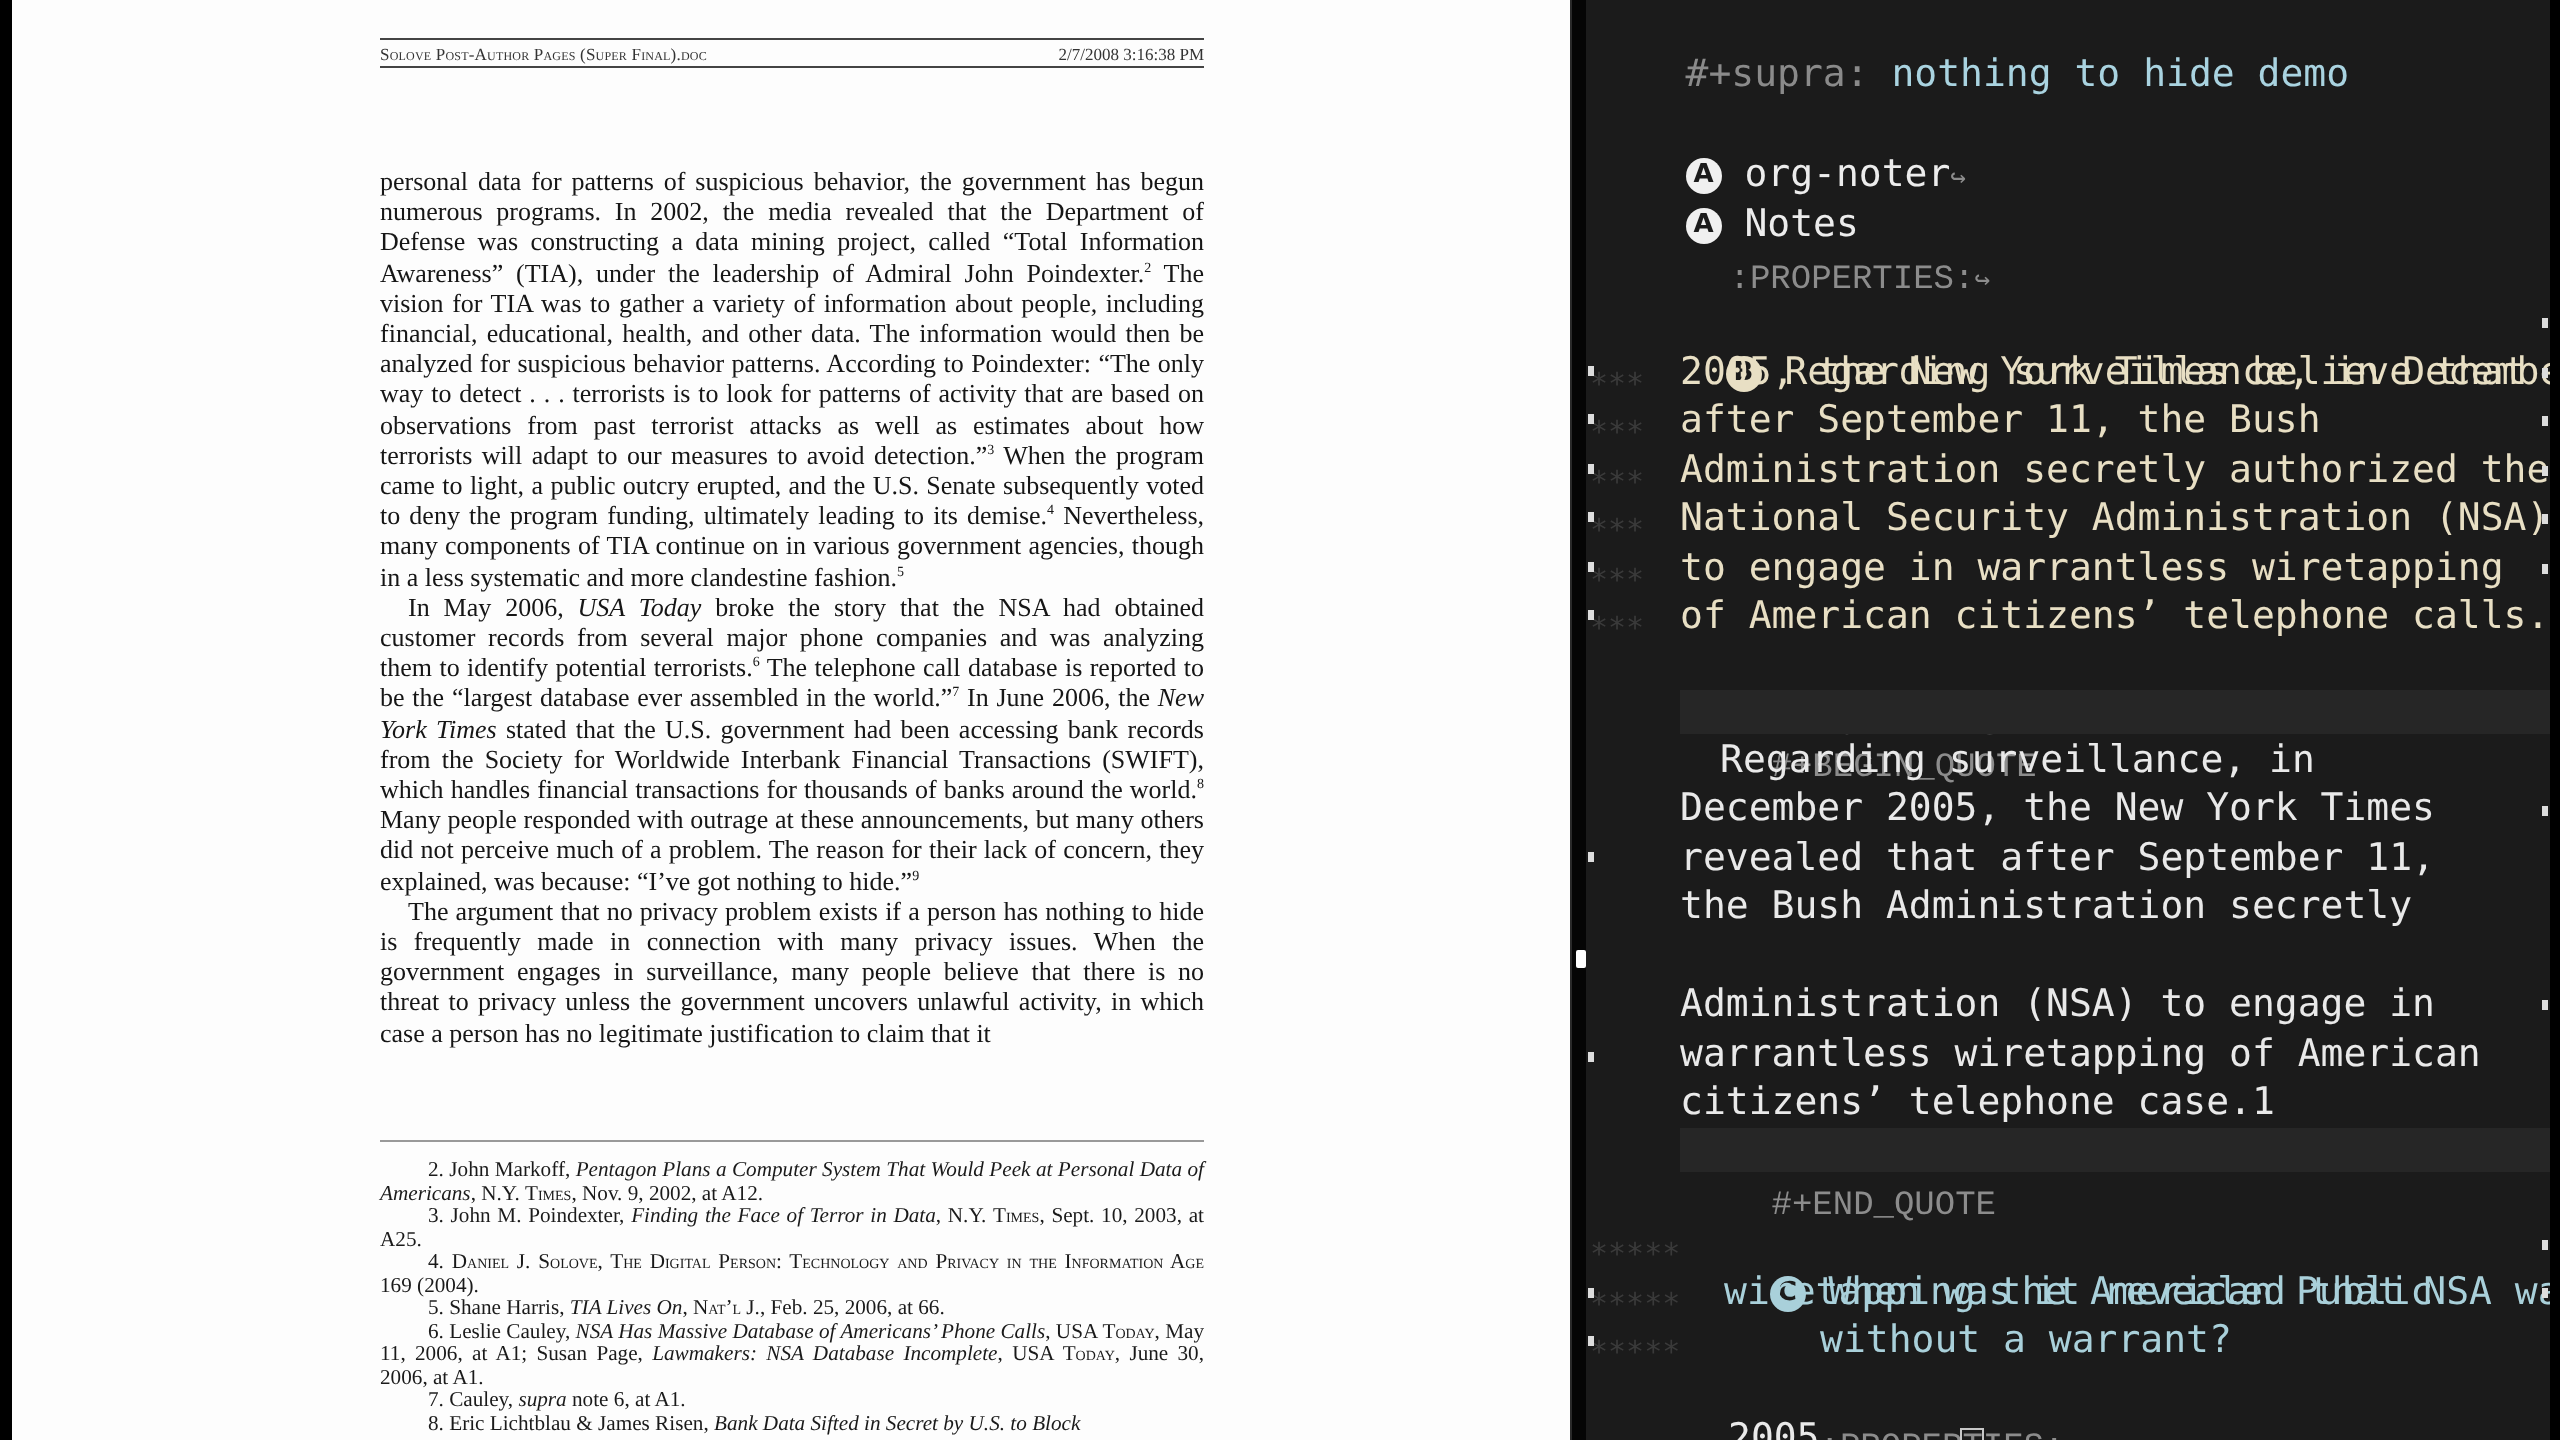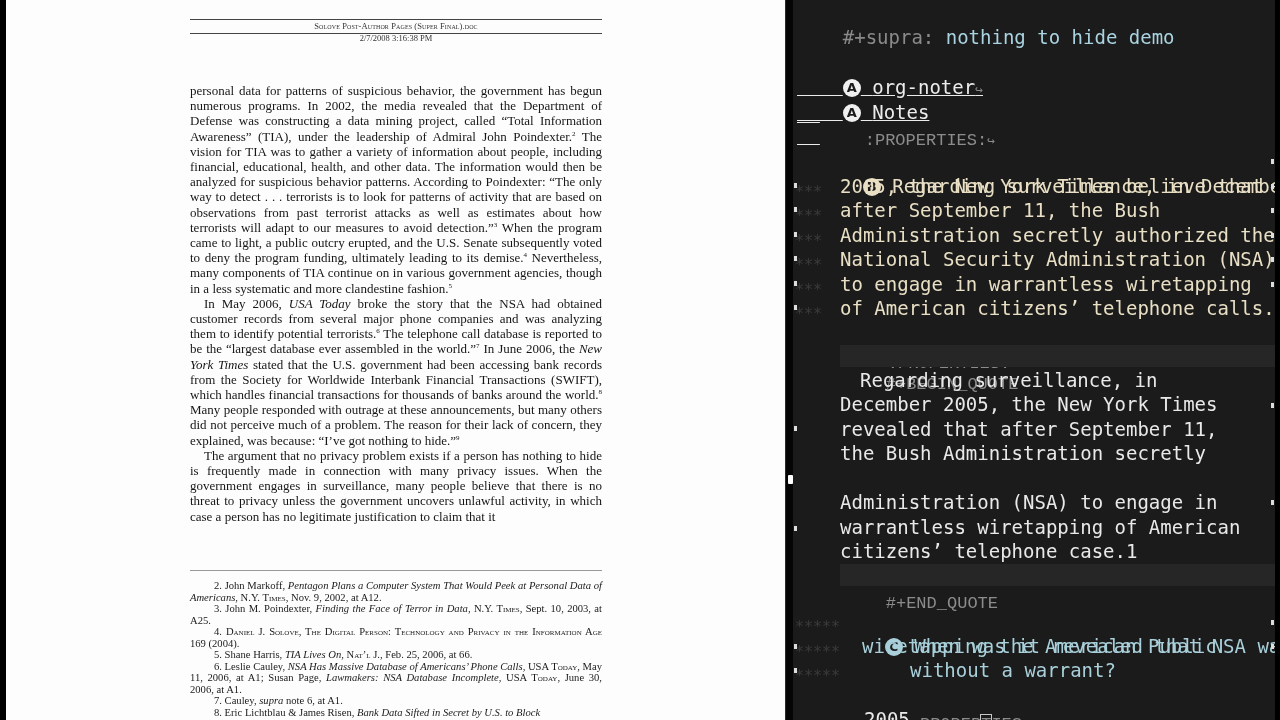--- a/index.html
+++ b/index.html
@@ -10,21 +10,21 @@
   #pdf-pane {
     position: absolute; left: 0; top: 0; width: 785px; height: 720px;
     background: #fdfdfd; overflow: hidden;
   }
   #pdf-pane .left-edge { position: absolute; left: 0; top: 0; width: 6px; height: 720px; background: #000; }
   .pdf-page { position: absolute; left: 190px; top: 0; width: 412px; color: #1a1a1a; }
   .running-head {
     position: absolute; top: 19px; left: 0; width: 412px; height: 15px;
     border-top: 1.5px solid #444; border-bottom: 1.5px solid #444;
     font-size: 8.5px; line-height: 12px; color: #333;
-    display: flex; justify-content: space-between; align-items: center; flex-direction: column;
+    display: flex; justify-content: space-between; align-items: center;
   }
   .running-head .doc-name { font-variant: small-caps; letter-spacing: 0.1px; }
   .body-text {
     position: absolute; top: 83px; left: 0; width: 412px;
     font-size: 13px; line-height: 15.2px; text-align: justify; color: #161616;
   }
   .body-text p { text-indent: 0; }
   .body-text p.indent { text-indent: 14px; }
   .body-text sup { font-size: 7px; vertical-align: 5px; line-height: 0; }
   .fn-rule { position: absolute; top: 570px; left: 0; width: 412px; border-top: 1px solid #999; }
@@ -43,21 +43,21 @@
   #org-pane {
     position: absolute; left: 793px; top: 0; width: 482px; height: 720px;
     background: #1b1b1b; overflow: hidden;
     font-family: "DejaVu Sans Mono", monospace; color: #e6e6e6;
   }
   #right-fringe { position: absolute; left: 1275px; top: 0; width: 5px; height: 720px; background: #000; }
   .line { position: absolute; left: 0; white-space: pre; font-size: 19px; line-height: 24.5px; }
   .kw { color: #8a8a8a; }
   .title-val { color: #a9d3e0; }
   .meta { font-family: "Liberation Mono", monospace; color: #8c8c8c; font-size: 17px; }
-  .h1 { color: #ececec; text-decoration: underline; }
+  .h1 { color: #ececec; }
   .h2 { color: #e8dfc4; }
   .h3 { color: #a9d0da; }
   .quote { color: #e9e9e9; }
   .stars { color: #3a3a3a; font-size: 15px; }
   .badge {
     display: inline-block; width: 18px; height: 18px; border-radius: 50%;
     font-family: "DejaVu Sans", sans-serif; font-size: 13px; font-weight: bold;
     text-align: center; line-height: 18px; vertical-align: 2px; color: #1b1b1b;
   }
   .badge.a { background: #f0f0f0; }

